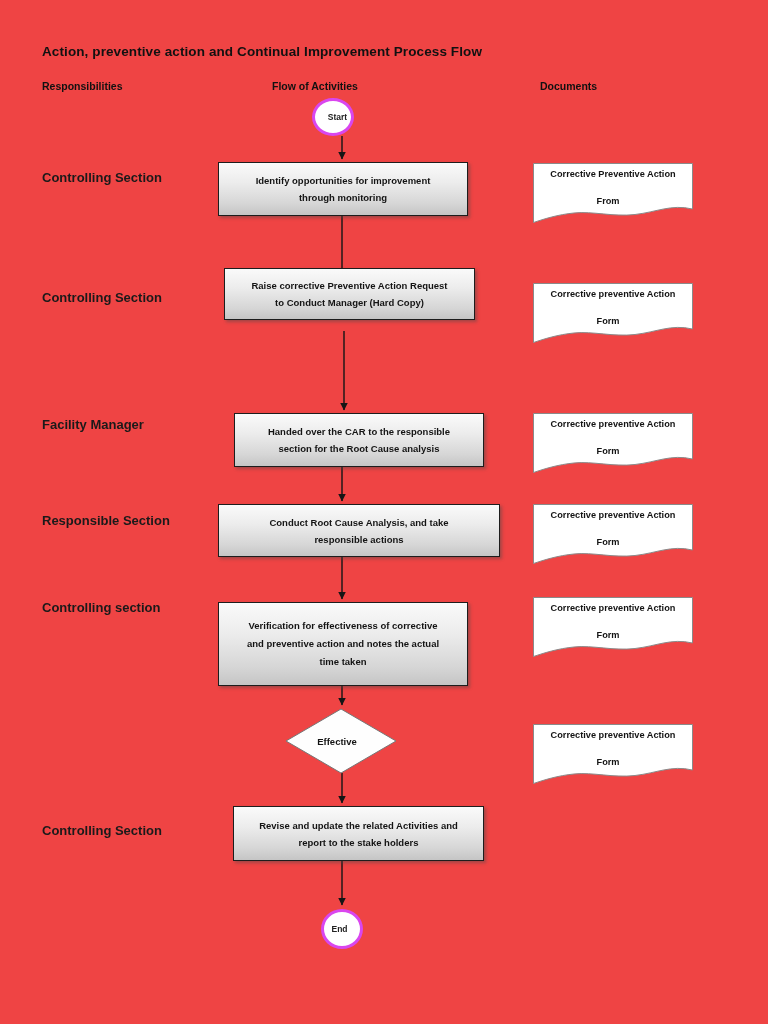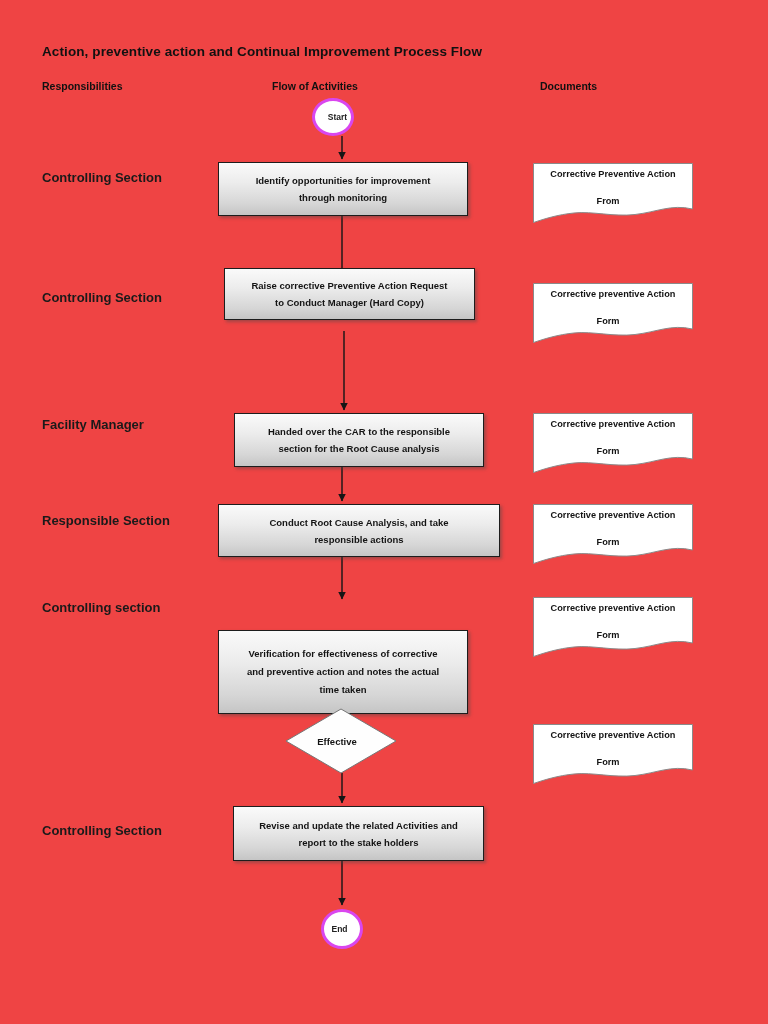--- a/index.html
+++ b/index.html
@@ -95,21 +95,21 @@
   <div class="process-box" style="left:234px;top:413px;width:250px;height:54px;">
     <div class="box-line">Handed over the CAR to the responsible</div>
     <div class="box-line">section for the Root Cause analysis</div>
   </div>
 
   <div class="process-box" style="left:218px;top:504px;width:282px;height:53px;">
     <div class="box-line">Conduct Root Cause Analysis, and take</div>
     <div class="box-line">responsible actions</div>
   </div>
 
-  <div class="process-box tall" style="left:218px;top:602px;width:250px;height:84px;margin-top:28px;">
+  <div class="process-box tall" style="left:218px;top:602px;width:250px;height:84px;">
     <div class="box-line">Verification for effectiveness of corrective</div>
     <div class="box-line">and preventive action and notes the actual</div>
     <div class="box-line">time taken</div>
   </div>
 
   <div class="diamond-wrap">
     <svg width="112" height="66">
       <polygon points="1,33 56,1 111,33 56,65" fill="#fefefe" stroke="#777777" stroke-width="1"></polygon>
     </svg>
     <div class="diamond-label">Effective</div>

